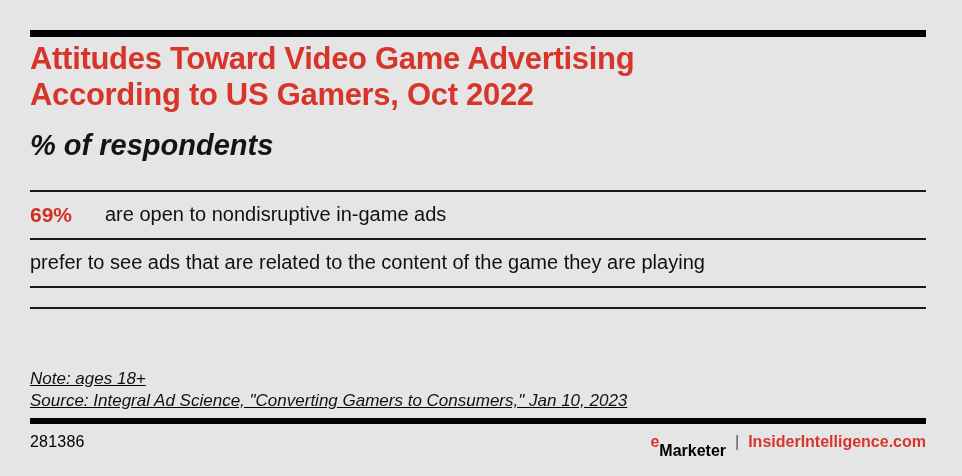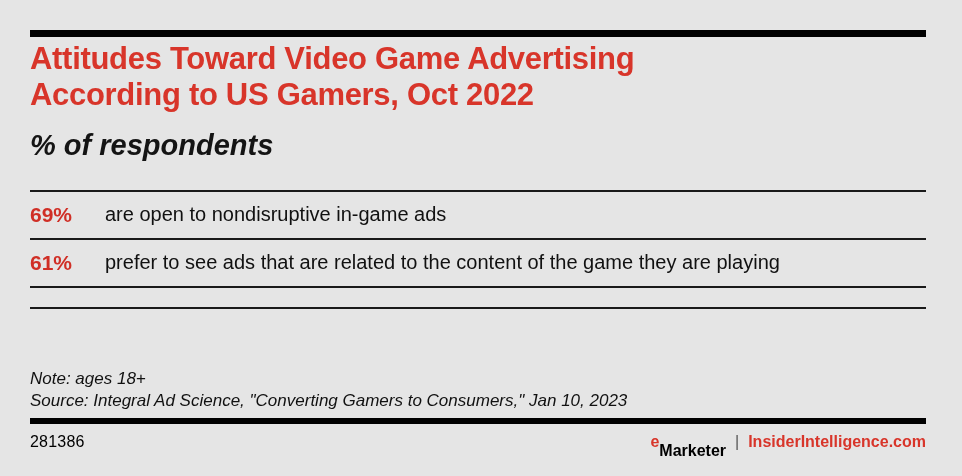--- a/index.html
+++ b/index.html
@@ -109,20 +109,21 @@
     line-height: 27px;
     color: #111111;
   }
 
   
   .notes {
     position: absolute;
     left: 0;
     top: 368px;
     width: 896px;
+    text-decoration: underline;
   }
   .note-line {
     display: block;
     font-family: "Liberation Sans", sans-serif;
     font-size: 17px;
     font-style: italic;
     line-height: 22px;
     color: #111111;
     white-space: nowrap;
   }
@@ -192,21 +193,20 @@
       <div class="rule-thin"></div>
 
       <div class="data-row">
         <div class="stat-value">69%</div>
         <div class="stat-label">are open to nondisruptive in-game ads</div>
       </div>
 
       <div class="rule-thin"></div>
 
       <div class="data-row">
-        <div class="stat-value">61%</div>
         <div class="stat-label">prefer to see ads that are related to the content of the game they are playing</div>
       </div>
 
       <div class="rule-thin"></div>
 
       <div class="data-row">
       </div>
 
       <div class="rule-thin"></div>
 

